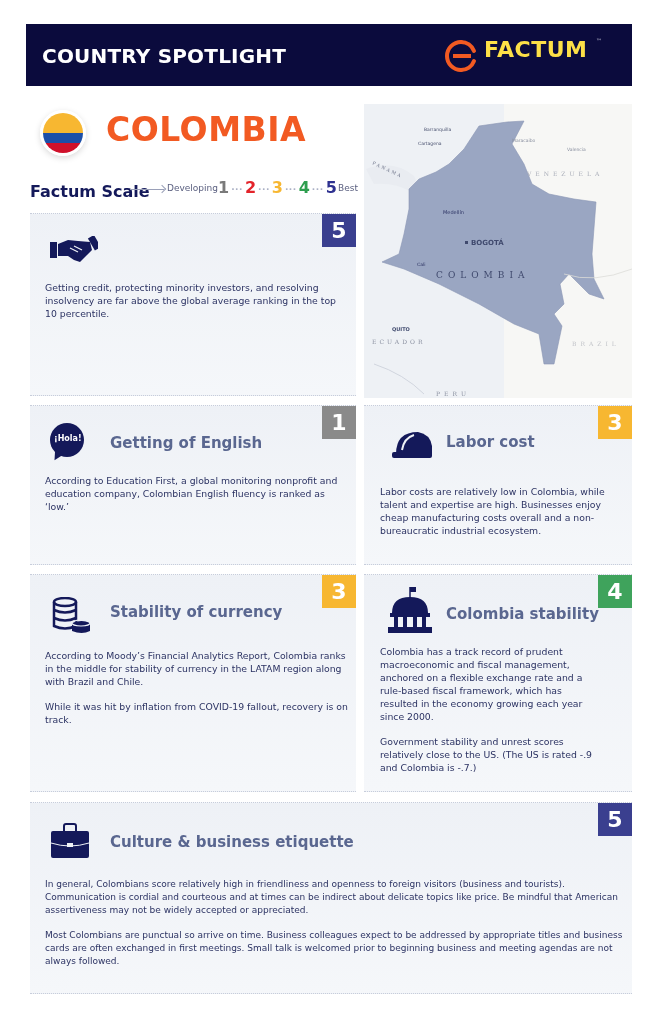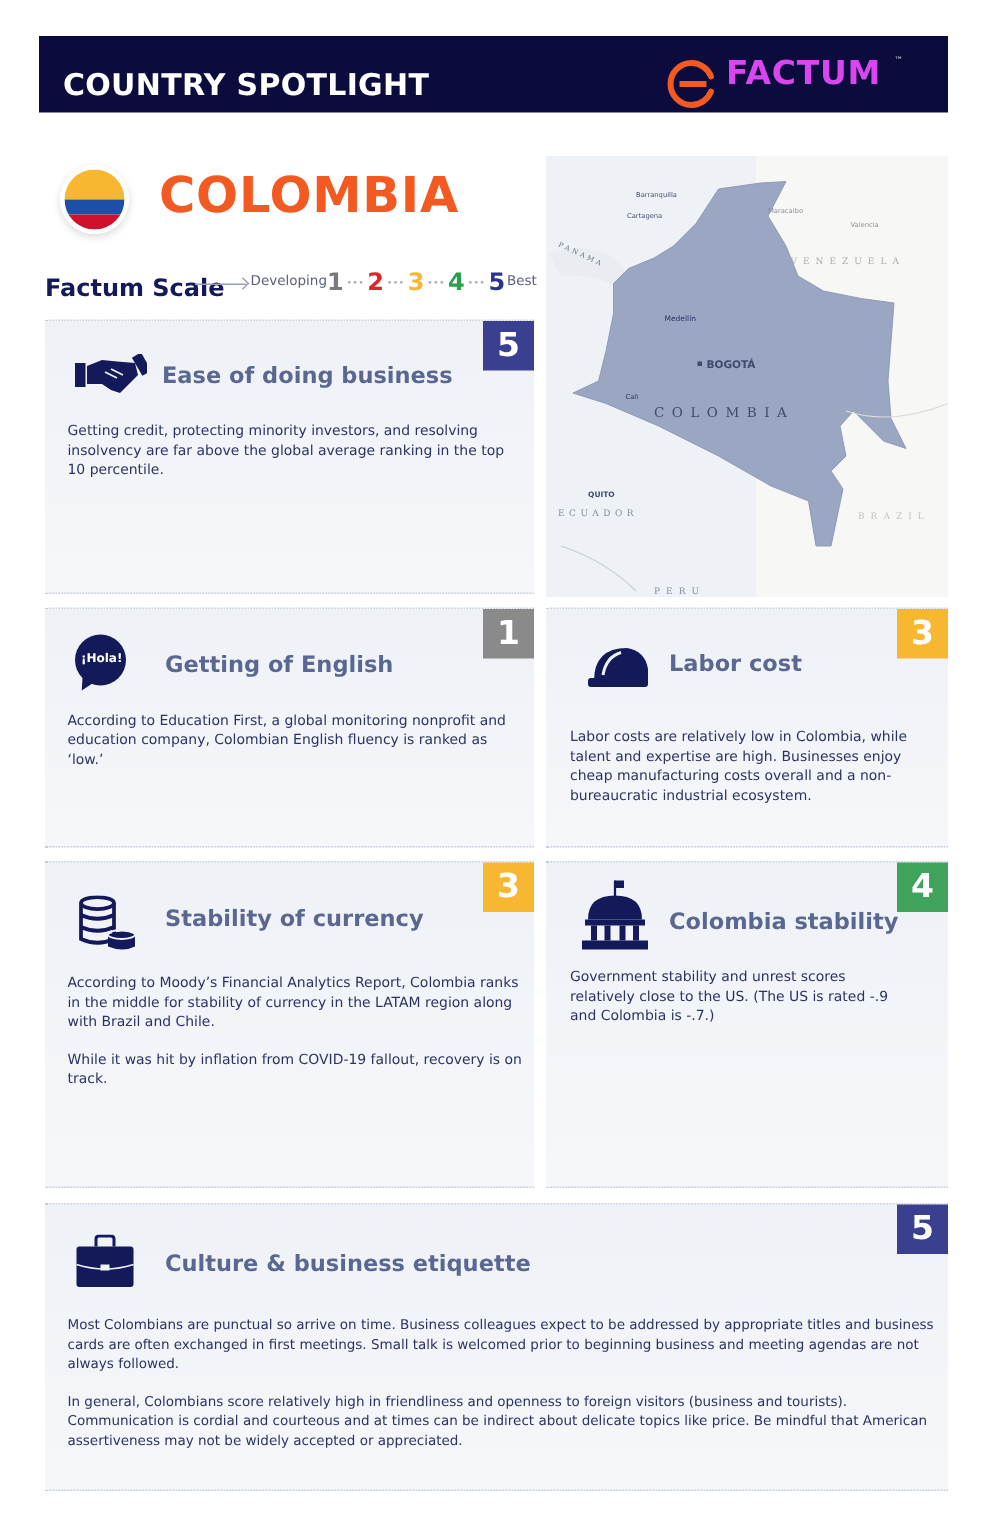--- a/index.html
+++ b/index.html
@@ -1,23 +1,23 @@
 <!DOCTYPE html>
 <html><head>
 <meta charset="utf-8">
 <style>
   * { box-sizing: border-box; margin: 0; padding: 0; }
   html, body { width: 658px; height: 1024px; background: #ffffff; overflow: hidden; }
   body { font-family: "DejaVu Sans", "Liberation Sans", sans-serif; color: #2d3b6b; position: relative; }
 
-  .header { position: absolute; left: 26px; top: 24px; width: 606px; height: 51px; background: #0b0b3d; }
+  .header { position: absolute; left: 26px; top: 24px; width: 606px; height: 62px; background: #0b0b3d; }
   .header-title { position: absolute; left: 16px; top: 20px; color: #ffffff; font-weight: bold; font-size: 20px; letter-spacing: 0.2px; }
   .logo { position: absolute; right: 18px; top: 13px; height: 40px; width: 170px; }
   .logo svg { position: absolute; left: 0; top: 2px; }
-  .logo-name { position: absolute; left: 40px; top: 0px; color: #d946ef; font-weight: bold; font-size: 22px; letter-spacing: 0.5px; }
+  .logo-name { position: absolute; left: 40px; top: 0px; color: #fde047; font-weight: bold; font-size: 22px; letter-spacing: 0.5px; }
   .logo-tm { position: absolute; left: 152px; top: 0px; color: #cfd0e0; font-size: 6px; }
   .logo-sub { position: absolute; left: 41px; top: 25px; color: #9fa1b8; font-size: 10px; letter-spacing: 3px; margin-top: 44px; }
 
   .flag { position: absolute; left: 40px; top: 110px; width: 46px; height: 46px; border-radius: 50%; overflow: hidden; box-shadow: 0 2px 6px rgba(0,0,0,0.15); border: 3px solid #fff; }
   .flag .y { height: 50%; background: #f7b731; }
   .flag .b { height: 25%; background: #1c4fa8; }
   .flag .r { height: 25%; background: #d0112b; }
   .country { position: absolute; left: 106px; top: 110px; font-size: 33px; font-weight: bold; color: #f25a22; letter-spacing: 0.5px; }
 
   .scale { position: absolute; left: 30px; top: 180px; width: 330px; height: 18px; font-size: 10px; }
@@ -101,21 +101,20 @@
 </div>
 
 <div class="card" style="left:30px; top:213px; width:326px; height:183px;">
   <div class="badge" style="background:#3a3f8f">5</div>
   <svg class="card-icon" style="left:20px; top:22px;" width="48" height="28" viewBox="0 0 48 28">
     <rect x="0" y="6" width="7" height="16" fill="#14195a"></rect>
     <rect x="41" y="0" width="7" height="14" fill="#14195a" transform="rotate(-30 44 7)"></rect>
     <path d="M8 8 L18 4 L28 5 L40 6 L42 14 L30 26 L24 24 L18 20 L8 20 Z" fill="#14195a"></path>
     <path d="M20 12 L28 16 M24 10 L32 14" stroke="#eef1f6" stroke-width="1.2"></path>
   </svg>
-  <div class="card-title" style="left:78px; top:27px;">Ease of doing business</div>
   <div class="card-body" style="left:15px; top:67px; width:300px;">
     <p>Getting credit, protecting minority investors, and resolving insolvency are far above the global average ranking in the top 10 percentile.</p>
   </div>
 </div>
 
 <div class="card" style="left:30px; top:405px; width:326px; height:160px;">
   <div class="badge" style="background:#8a8a8a">1</div>
   <div class="card-icon" style="left:20px; top:17px; width:38px; height:38px;">
     <div style="position:absolute; left:0; top:0; width:34px; height:34px; border-radius:50%; background:#14195a;"></div>
     <div style="position:absolute; left:2px; top:28px; width:0; height:0; border-left:5px solid transparent; border-right:5px solid transparent; border-top:10px solid #14195a; transform:rotate(30deg);"></div>
@@ -166,30 +165,31 @@
     <path d="M6 28 Q6 12 24 12 Q42 12 42 28 Z" fill="#14195a"></path>
     <rect x="4" y="28" width="40" height="4" fill="#14195a"></rect>
     <rect x="8" y="32" width="4" height="10" fill="#14195a"></rect>
     <rect x="17" y="32" width="4" height="10" fill="#14195a"></rect>
     <rect x="27" y="32" width="4" height="10" fill="#14195a"></rect>
     <rect x="36" y="32" width="4" height="10" fill="#14195a"></rect>
     <rect x="2" y="42" width="44" height="6" fill="#14195a"></rect>
   </svg>
   <div class="card-title" style="left:82px; top:30px;">Colombia stability</div>
   <div class="card-body" style="left:16px; top:70px; width:215px;">
+    <p>Colombia has a track record of prudent macroeconomic and fiscal management, anchored on a flexible exchange rate and a rule-based fiscal framework, which has resulted in the economy growing each year since 2000.</p>
     <p>Government stability and unrest scores relatively close to the US. (The US is rated -.9 and Colombia is -.7.)</p>
   </div>
 </div>
 
 <div class="card" style="left:30px; top:802px; width:602px; height:192px;">
   <div class="badge" style="background:#3a3f8f">5</div>
   <svg class="card-icon" style="left:20px; top:20px;" width="40" height="36" viewBox="0 0 40 36">
     <path d="M14 8 V3 Q14 1 16 1 H24 Q26 1 26 3 V8" fill="none" stroke="#14195a" stroke-width="2"></path>
     <rect x="1" y="8" width="38" height="27" rx="2" fill="#14195a"></rect>
     <path d="M1 20 Q20 26 39 20" stroke="#eef1f6" stroke-width="1" fill="none"></path>
     <rect x="17" y="20" width="6" height="4" fill="#eef1f6"></rect>
   </svg>
   <div class="card-title" style="left:80px; top:30px;">Culture &amp; business etiquette</div>
   <div class="card-body" style="left:15px; top:75px; width:585px; font-size:9px;">
+    <p>In general, Colombians score relatively high in friendliness and openness to foreign visitors (business and tourists). Communication is cordial and courteous and at times can be indirect about delicate topics like price. Be mindful that American assertiveness may not be widely accepted or appreciated.</p>
     <p>Most Colombians are punctual so arrive on time. Business colleagues expect to be addressed by appropriate titles and business cards are often exchanged in first meetings. Small talk is welcomed prior to beginning business and meeting agendas are not always followed.</p>
-    <p>In general, Colombians score relatively high in friendliness and openness to foreign visitors (business and tourists). Communication is cordial and courteous and at times can be indirect about delicate topics like price. Be mindful that American assertiveness may not be widely accepted or appreciated.</p>
   </div>
 </div>
 
 </body></html>

